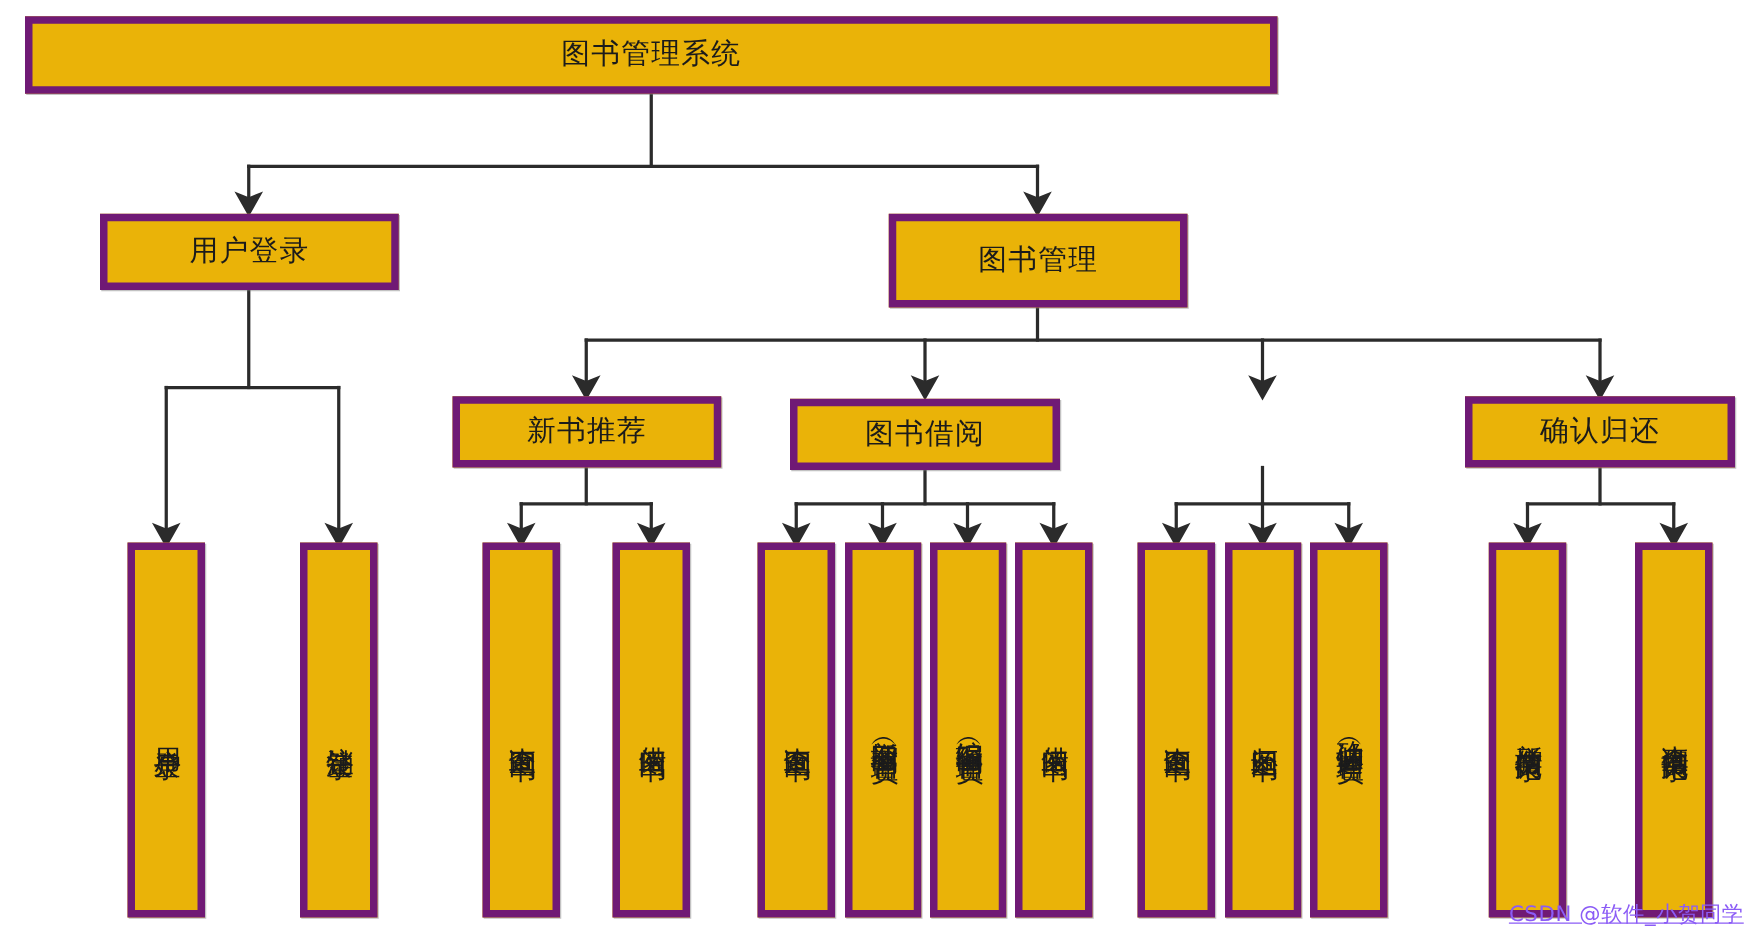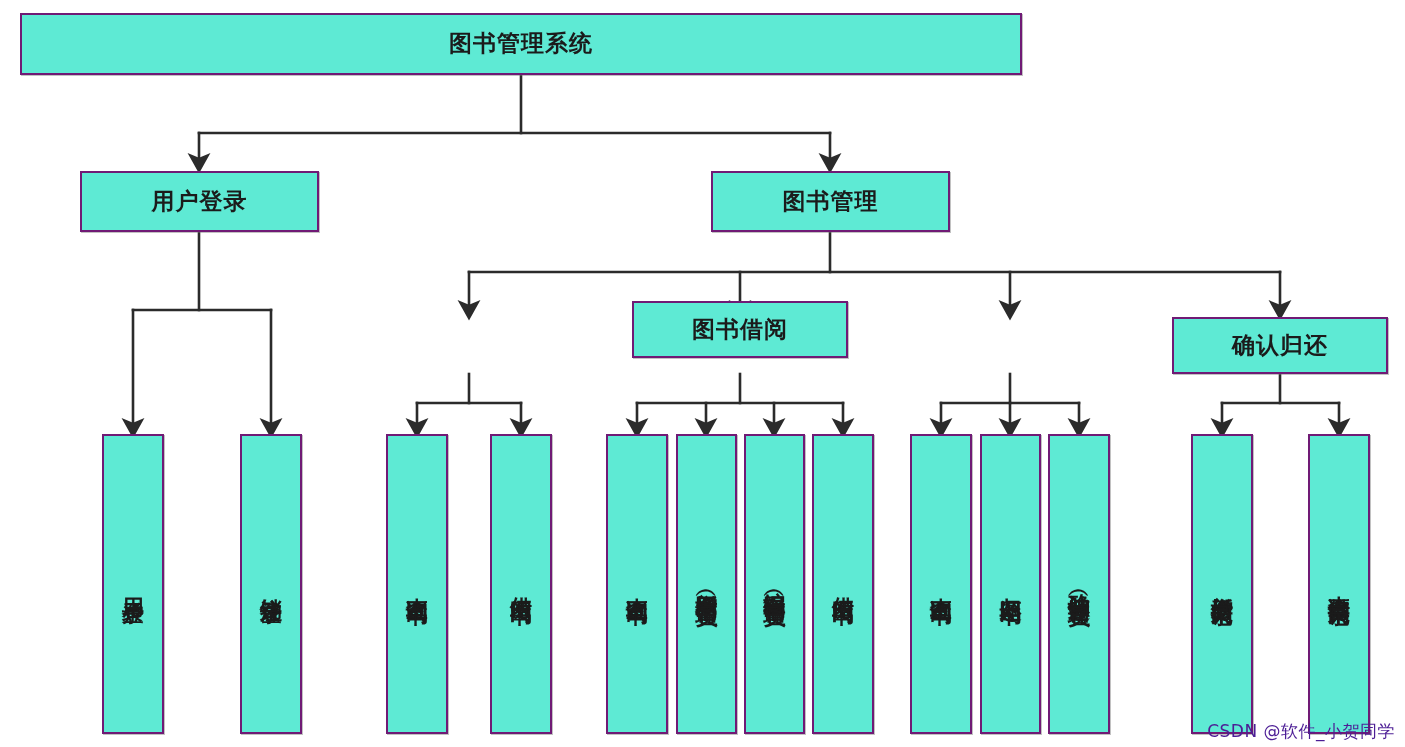--- a/index.html
+++ b/index.html
@@ -22,28 +22,27 @@
     position: absolute;
     left: 0;
     top: 0;
     width: 1405px;
     height: 747px;
     pointer-events: none;
   }
   .node {
     position: absolute;
     box-sizing: border-box;
-    border: 2px solid #701a75;
-    background: #5eead4;
+    border: 6px solid #701a75;
+    background: #eab308;
     display: flex;
     align-items: center;
     justify-content: center;
     color: #1b1b1b;
     box-shadow: 1px 1px 0 rgba(120,120,120,0.45);
-    font-weight: bold;
   }
   .node .label {
     display: block;
     text-align: center;
     line-height: 1.18;
     white-space: pre;
   }
   
   .node.h .label {
     font-size: 23px;
@@ -64,24 +63,25 @@
     line-height: 1.28;
     letter-spacing: 2px;
     white-space: normal;
     max-height: 100%;
   }
   #watermark {
     position: absolute;
     right: 10px;
     bottom: 4px;
     font-size: 17px;
-    color: #4c1d95;
+    color: #8b5cf6;
     letter-spacing: 0.5px;
     user-select: none;
     white-space: nowrap;
+    text-decoration: underline;
   }
 </style>
 </head>
 <body>
 
 <div id="canvas">
 
   <svg id="edges" viewBox="0 0 1405 747" xmlns="http://www.w3.org/2000/svg">
     <defs>
       <marker id="arw" markerWidth="10" markerHeight="10" refX="4.2" refY="5" orient="auto" markerUnits="strokeWidth">
@@ -132,25 +132,28 @@
     </g>
   </svg>
 
   <div class="node h root" style="left:20px; top:13px; width:1002px; height:62px;">
     <span class="label">图书管理系统</span>
   </div>
 
   <div class="node h" style="left:80px; top:171px; width:239px; height:61px;">
     <span class="label">用户登录</span>
   </div>
-  <div class="node h" style="left:711px; top:171px; width:239px; height:61px;">
+  <div class="node h" style="left:711px; top:171px; width:239px; height:75px;">
     <span class="label">图书管理</span>
   </div>
 
-  <div class="node h" style="left:632px; top:301px; width:216px; height:57px;">
+  <div class="node h" style="left:362px; top:317px; width:215px; height:57px;">
+    <span class="label">新书推荐</span>
+  </div>
+  <div class="node h" style="left:632px; top:319px; width:216px; height:57px;">
     <span class="label">图书借阅</span>
   </div>
   <div class="node h" style="left:1172px; top:317px; width:216px; height:57px;">
     <span class="label">确认归还</span>
   </div>
 
   <div class="node v" style="left:102px; top:434px; width:62px; height:300px;">
     <span class="label">用户登录</span>
   </div>
   <div class="node v" style="left:240px; top:434px; width:62px; height:300px;">

